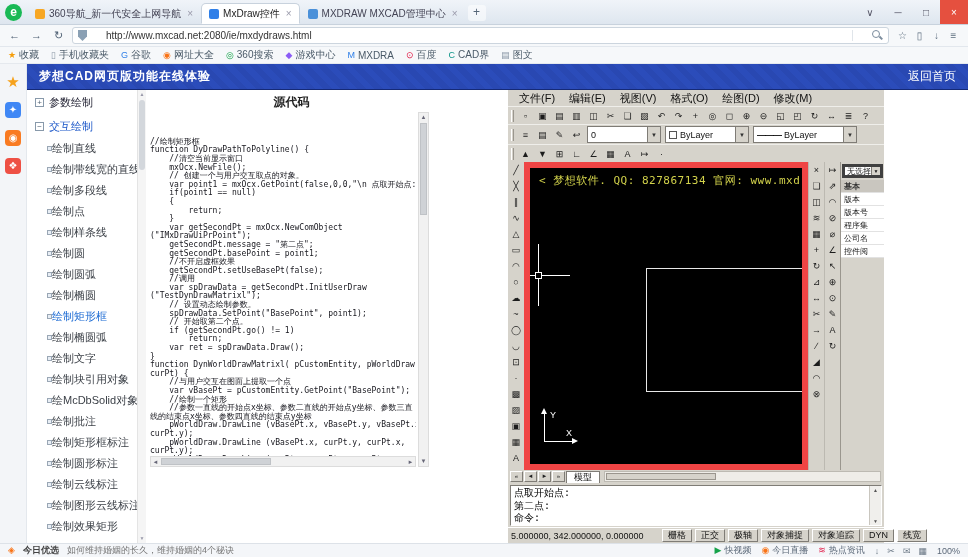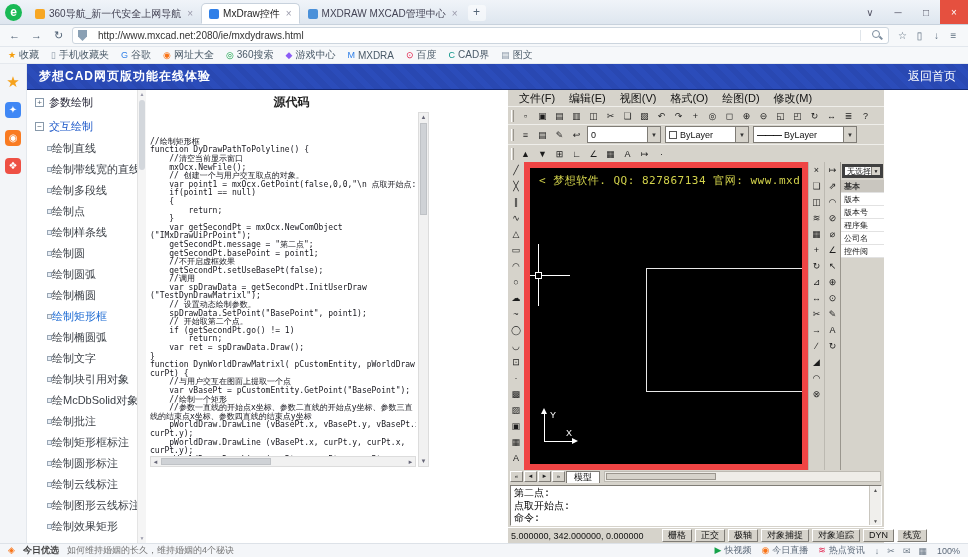--- a/index.html
+++ b/index.html
@@ -17,21 +17,21 @@
   .tab-label{overflow:hidden;white-space:nowrap;text-overflow:ellipsis;}
   .tab-close{font-size:10px;color:#99a;margin-left:2px;flex:none;}
   .newtab{width:18px;height:16px;margin:0 4px 3px 2px;border-radius:3px;text-align:center;line-height:15px;font-size:12px;color:#567;background:rgba(255,255,255,.55);flex:none;}
   .win-controls{margin-left:auto;display:flex;height:100%;flex:none;}
   .wc{width:28px;height:100%;display:flex;align-items:center;justify-content:center;font-size:10px;color:#556;}
   .wc.close{background:#e5503f;color:#fff;}
 
   
   .addressbar{position:absolute;top:25px;left:0;right:0;height:22px;background:#f6f8fa;border-bottom:1px solid #e2e7ed;display:flex;align-items:center;padding:0 6px;gap:5px;}
   .nav-btn{width:17px;height:15px;text-align:center;line-height:15px;font-size:11px;color:#4b5d70;border-radius:2px;flex:none;}
-  .url-box{flex:1;height:17px;background:#fff;border:1px solid #ccd5de;border-radius:3px;display:flex;align-items:center;padding:0 5px;gap:11px;min-width:0;}
+  .url-box{flex:1;height:17px;background:#fff;border:1px solid #ccd5de;border-radius:3px;display:flex;align-items:center;padding:0 5px;gap:19px;min-width:0;}
   .shield{width:9px;height:11px;background:#8aa0b4;clip-path:polygon(0 0,100% 0,100% 60%,50% 100%,0 60%);flex:none;}
   .url-text{font-size:10px;color:#333;flex:1;white-space:nowrap;overflow:hidden;}
   .url-sep{width:1px;height:11px;background:#e0e5ea;flex:none;}
   .mag{width:11px;height:11px;position:relative;flex:none;}
   .mag::before{content:"";position:absolute;left:0;top:0;width:6px;height:6px;border:1.5px solid #7b8c9d;border-radius:50%;}
   .mag::after{content:"";position:absolute;left:6.5px;top:6.5px;width:4px;height:1.5px;background:#7b8c9d;transform:rotate(45deg);}
   .addr-icon{width:17px;text-align:center;font-size:10px;color:#5b6c7e;flex:none;}
 
   
   .bookmarksbar{position:absolute;top:47px;left:0;right:0;height:17px;background:#f6f8fa;border-bottom:1px solid #e5e9ee;display:flex;align-items:center;padding:0 8px;gap:12px;font-size:10px;color:#4a5a68;overflow:hidden;}
@@ -566,22 +566,22 @@
       </span>
     </div>
 
     <div class="cmd">
       <div class="cmd-box">
 
         <div class="cmd-sb">
           <span>▲</span>
           <span>▼</span>
         </div>
-      <div class="cmd-line">第二点:</div>
-          <div class="cmd-line">点取开始点:</div>
+      <div class="cmd-line">点取开始点:</div>
+          <div class="cmd-line">第二点:</div>
           <div class="cmd-line">命令:</div>
         </div>
     </div>
 
     <div class="cad-status">
       <span class="coords">5.000000, 342.000000, 0.000000</span>
       <span class="toggles">
 
       <span class="tgl">栅格</span>
           <span class="tgl">正交</span>

